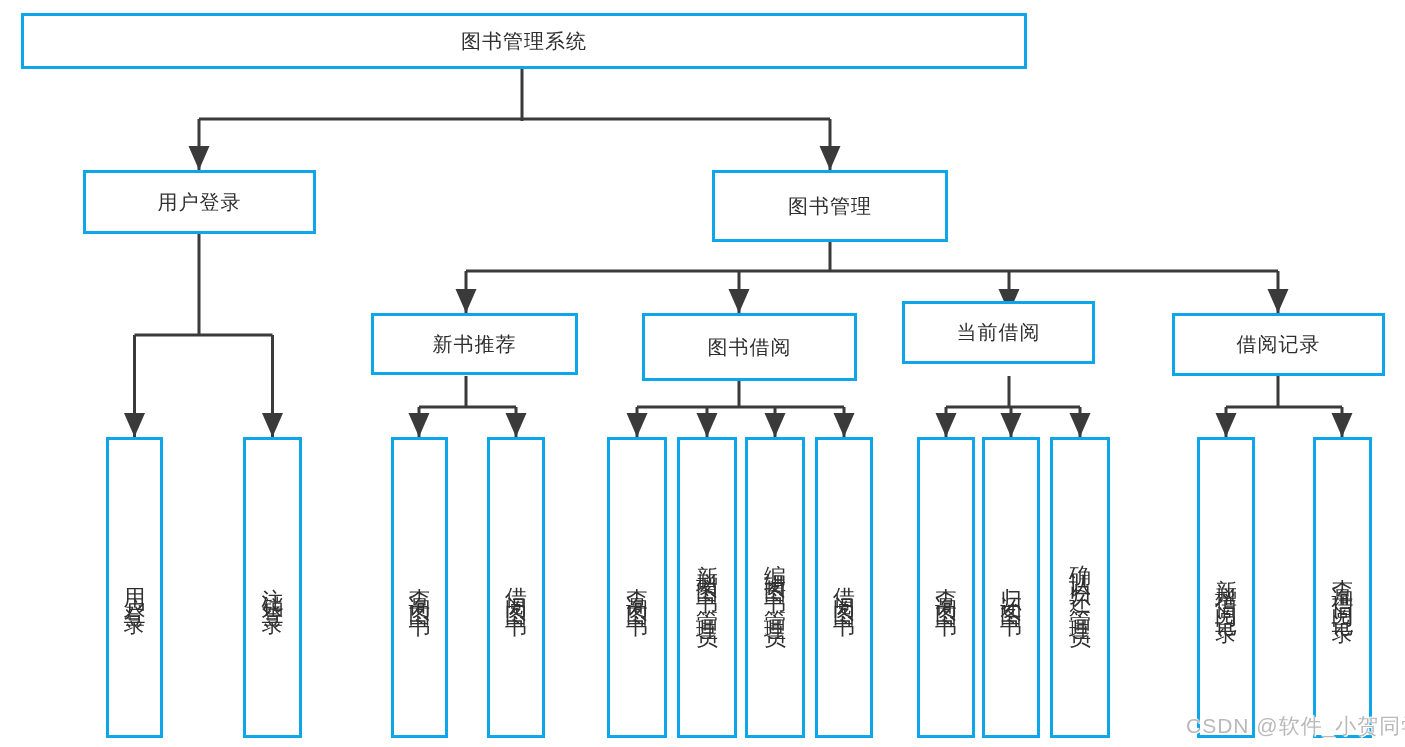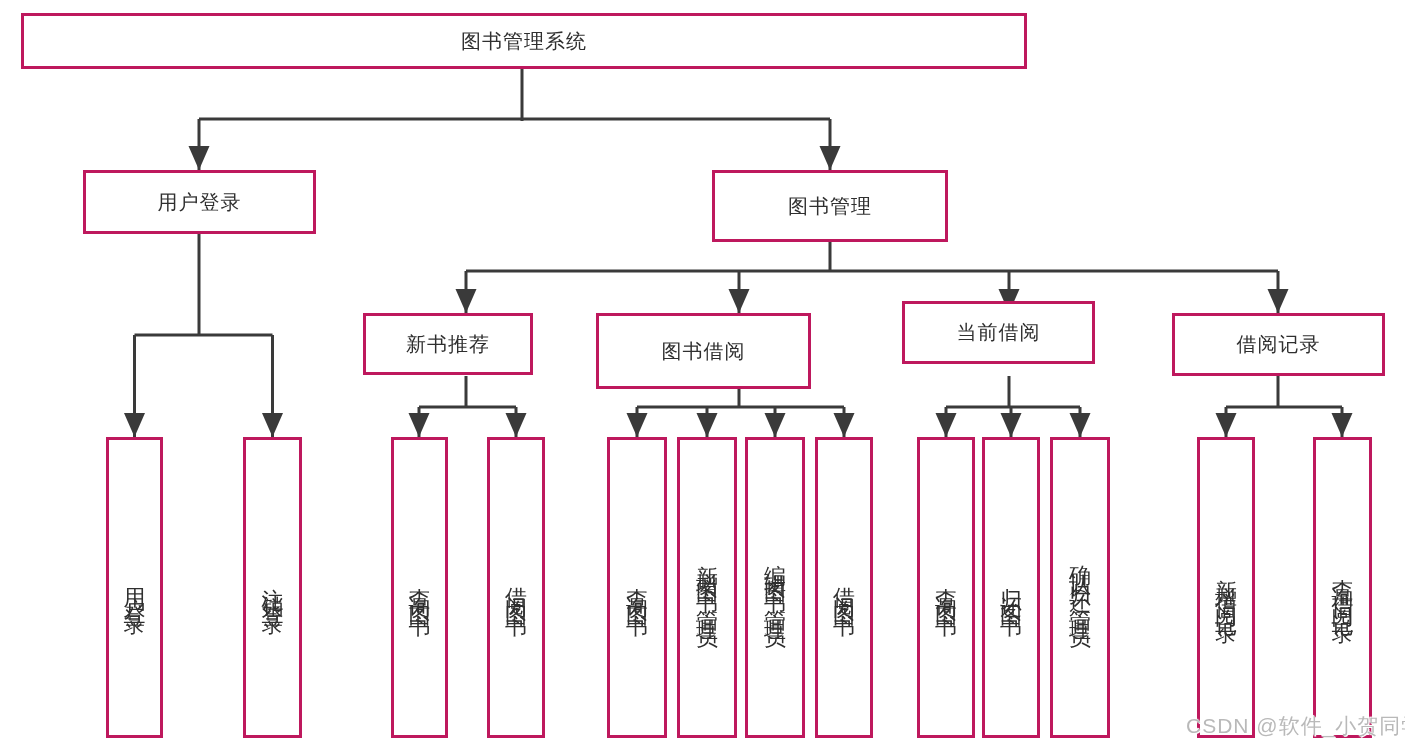--- a/index.html
+++ b/index.html
@@ -3,21 +3,21 @@
 <meta charset="utf-8">
 <style>
   html,body{margin:0;padding:0;}
   body{
     width:1405px;height:747px;background:#ffffff;position:relative;overflow:hidden;
     font-family:"Liberation Sans","DejaVu Sans",sans-serif;
   }
   .diagram{position:absolute;left:0;top:0;width:1405px;height:747px;}
   svg.connectors{position:absolute;left:0;top:0;z-index:1;}
   .box{
-    position:absolute;background:#ffffff;border:3px solid #be185d;box-sizing:border-box;
+    position:absolute;background:#ffffff;border:3px solid #0ea5e9;box-sizing:border-box;
     display:flex;align-items:center;justify-content:center;color:#2f2f2f;z-index:2;
   }
   .box-h{font-size:20px;letter-spacing:1px;}
   .box-v span{
     writing-mode:vertical-rl;text-orientation:mixed;
     font-size:22px;letter-spacing:9px;line-height:1;
   }
   .leaf{top:437px;height:301px;}
   .watermark{
     position:absolute;left:1186px;top:712px;z-index:3;
@@ -92,24 +92,24 @@
     <span>图书管理系统</span>
   </div>
 
   <div class="box box-h" style="left:83px;top:170px;width:233px;height:64px">
     <span>用户登录</span>
   </div>
   <div class="box box-h" style="left:712px;top:170px;width:236px;height:72px">
     <span>图书管理</span>
   </div>
 
-  <div class="box box-h" style="left:363px;top:313px;width:170px;height:62px">
+  <div class="box box-h" style="left:371px;top:313px;width:207px;height:62px">
     <span>新书推荐</span>
   </div>
-  <div class="box box-h" style="left:596px;top:313px;width:215px;height:76px">
+  <div class="box box-h" style="left:642px;top:313px;width:215px;height:68px">
     <span>图书借阅</span>
   </div>
   <div class="box box-h" style="left:902px;top:301px;width:193px;height:63px">
     <span>当前借阅</span>
   </div>
   <div class="box box-h" style="left:1172px;top:313px;width:213px;height:63px">
     <span>借阅记录</span>
   </div>
 
   <div class="box box-v leaf" style="left:106px;width:57px">

